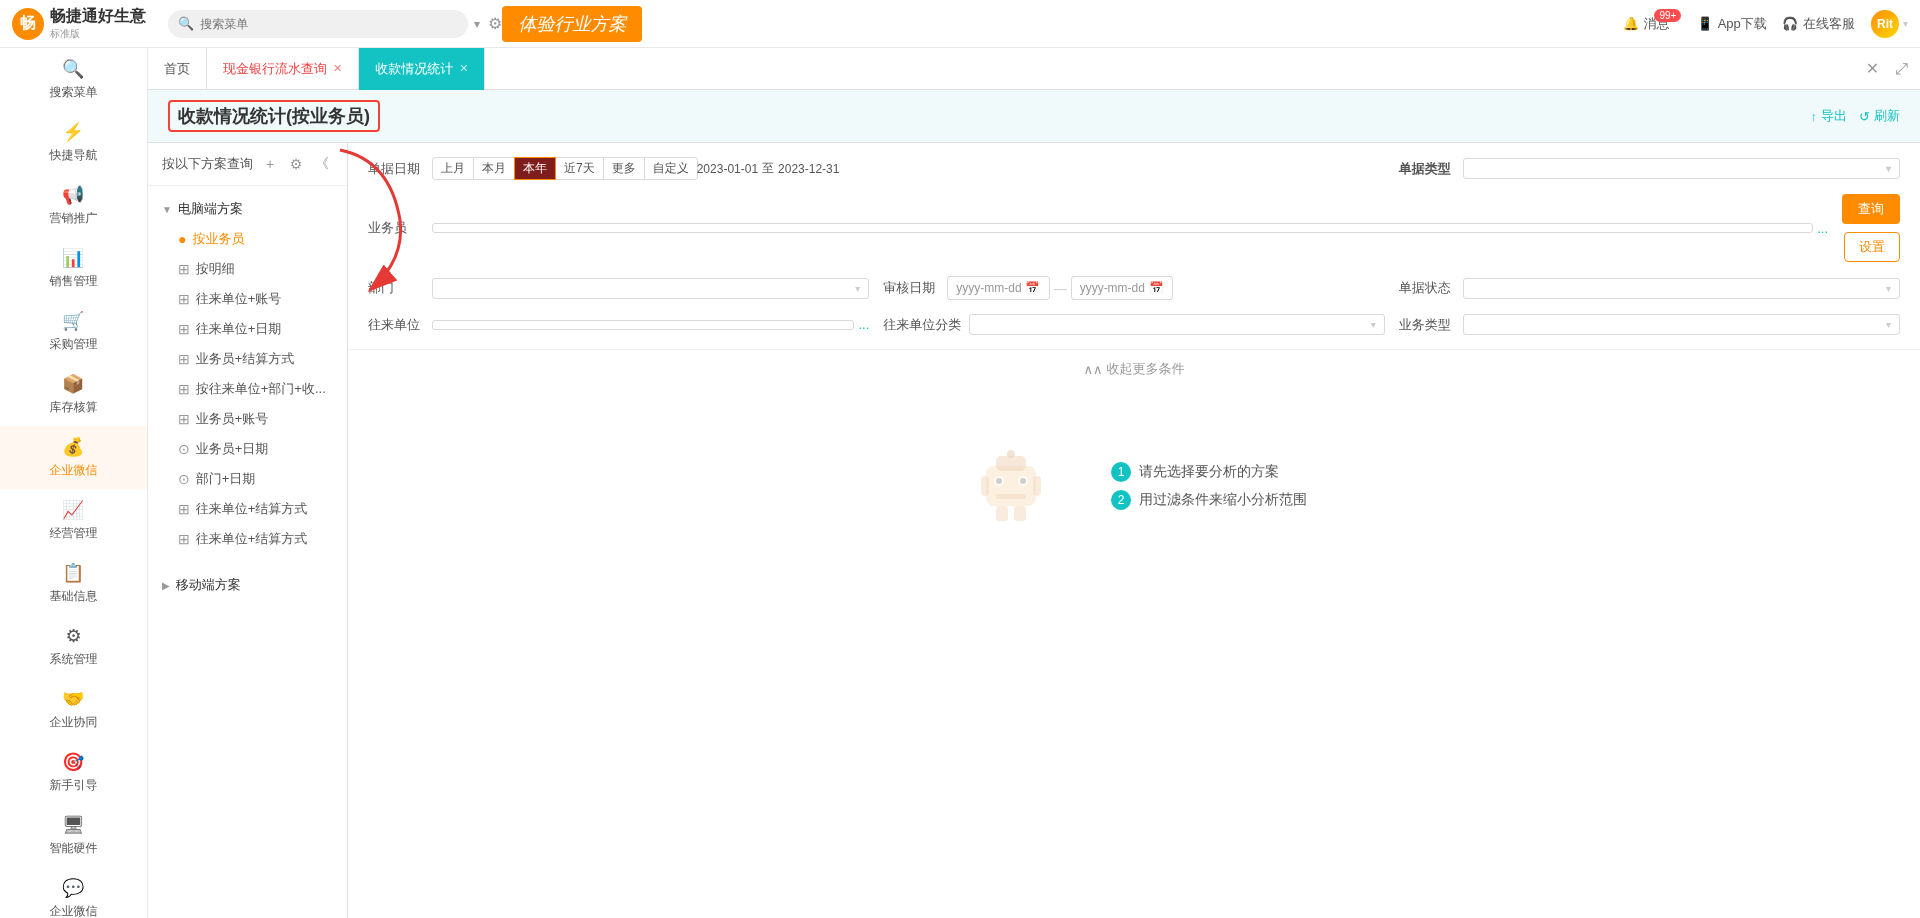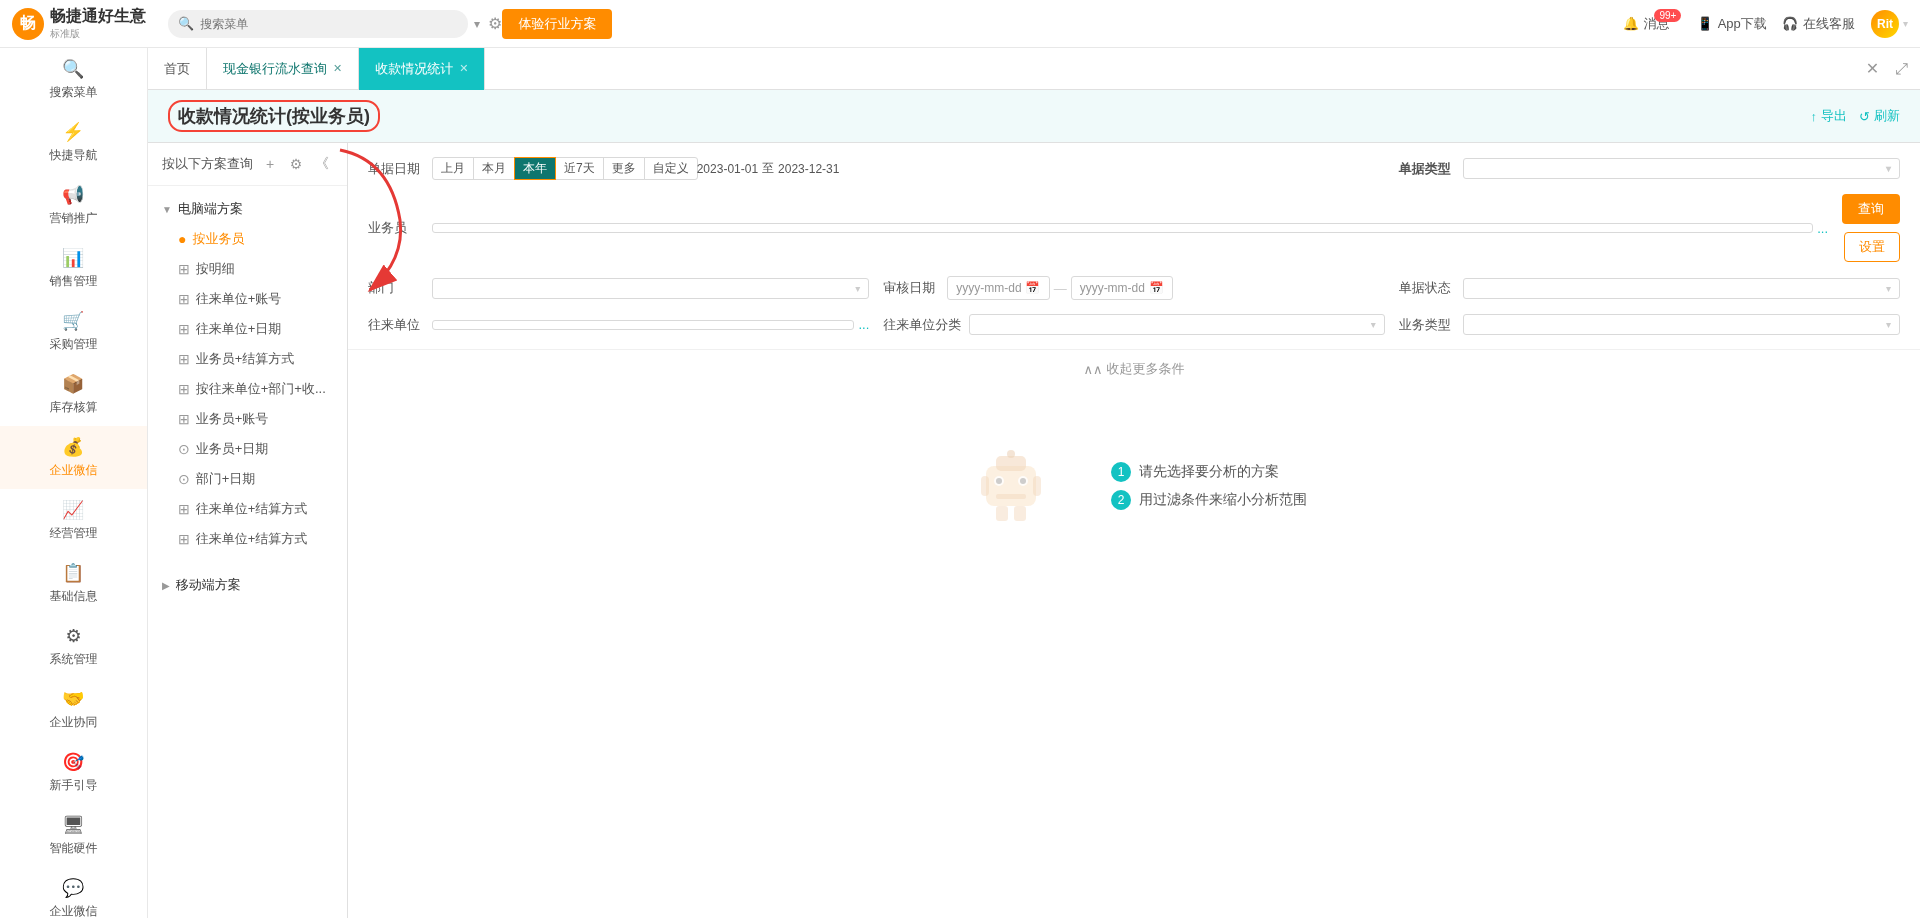--- a/index.html
+++ b/index.html
@@ -50,22 +50,23 @@
       display: flex;
       align-items: center;
       gap: 16px;
     }
     .trial-btn {
       background: #ff8c00;
       color: white;
       border: none;
       border-radius: 4px;
       padding: 6px 16px;
-      font-size: 13px;
-      cursor: pointer;
+      font-size: 18px;
+      cursor: pointer;
+      font-style: italic;
     }
     .top-action-item {
       display: flex; align-items: center; gap: 4px; cursor: pointer; color: #555; font-size: 13px; position: relative;
     }
     .badge {
       background: #ff4d4f;
       color: white;
       border-radius: 10px;
       font-size: 10px;
       padding: 1px 5px;
@@ -121,21 +122,21 @@
       flex-shrink: 0;
       padding-left: 0;
     }
     .tab-item {
       height: 42px;
       display: flex;
       align-items: center;
       padding: 0 16px;
       cursor: pointer;
       font-size: 13px;
-      color: #0f766e;
+      color: #ef4444;
       border-right: 1px solid #e0e0e0;
       position: relative;
       gap: 6px;
     }
     .tab-item.home-tab { color: #555; }
     .tab-item.active {
       background: #13c2c2;
       color: white;
     }
     .tab-item .tab-close {
@@ -178,21 +179,21 @@
     .page-title-area {
       display: flex;
       align-items: center;
     }
     .page-title {
       font-size: 18px;
       font-weight: bold;
       color: #333;
       border: 2px solid #f44336;
       padding: 2px 8px;
-      border-radius: 14px;
+      border-radius: 4px;
     }
     .page-header-actions {
       display: flex;
       align-items: center;
       gap: 12px;
     }
     .header-action-btn {
       display: flex; align-items: center; gap: 4px;
       cursor: pointer;
       color: #13c2c2;
@@ -312,21 +313,21 @@
       border: 1px solid #d9d9d9;
       background: white;
       font-size: 12px;
       cursor: pointer;
       color: #555;
       margin-right: -1px;
     }
     .date-btn:first-child { border-radius: 3px 0 0 3px; }
     .date-btn:last-child { border-radius: 0 3px 3px 0; }
     .date-btn.active {
-      background: #0f766e;
+      background: #7f1d1d;
       border-color: #ff8c00;
       color: white;
       z-index: 1;
     }
     .date-range-input {
       display: flex; align-items: center; gap: 4px; font-size: 12px; color: #555;
     }
     .select-control {
       display: flex;
       align-items: center;

